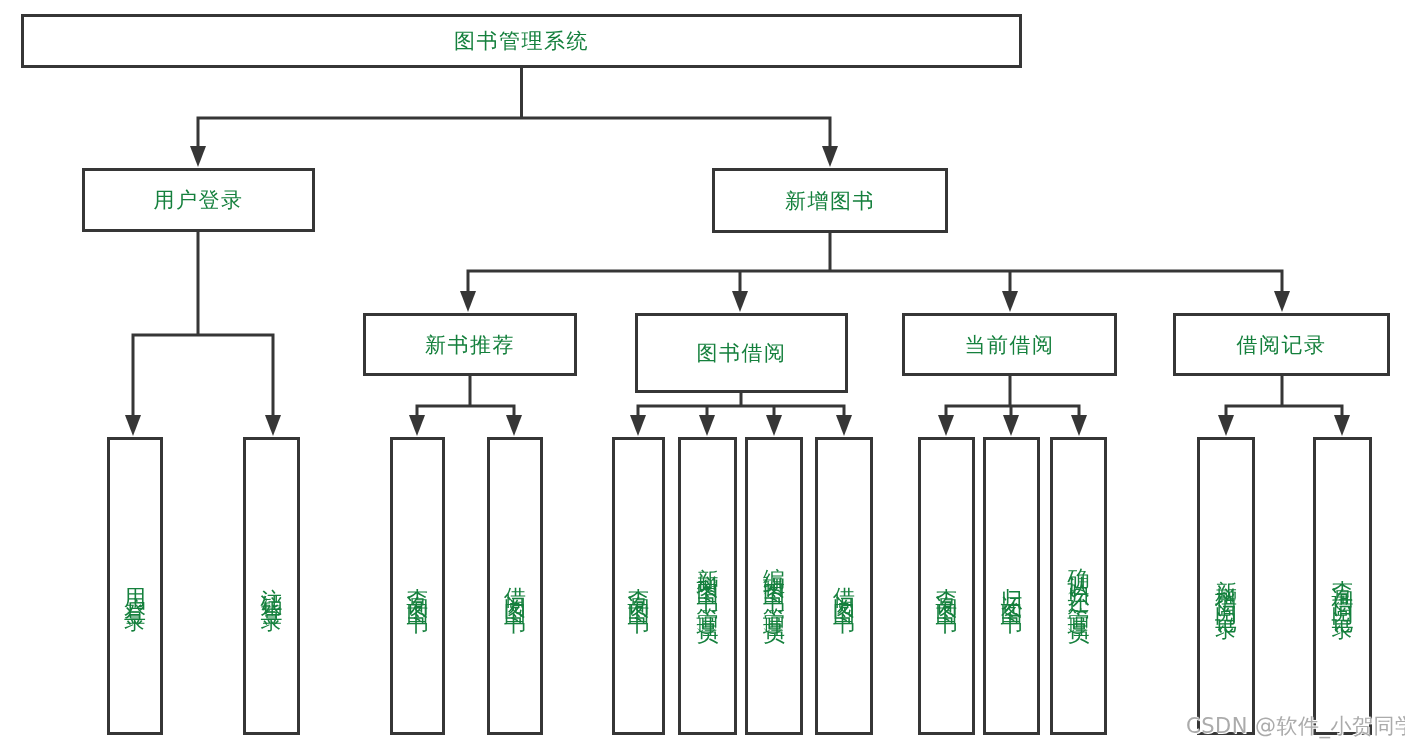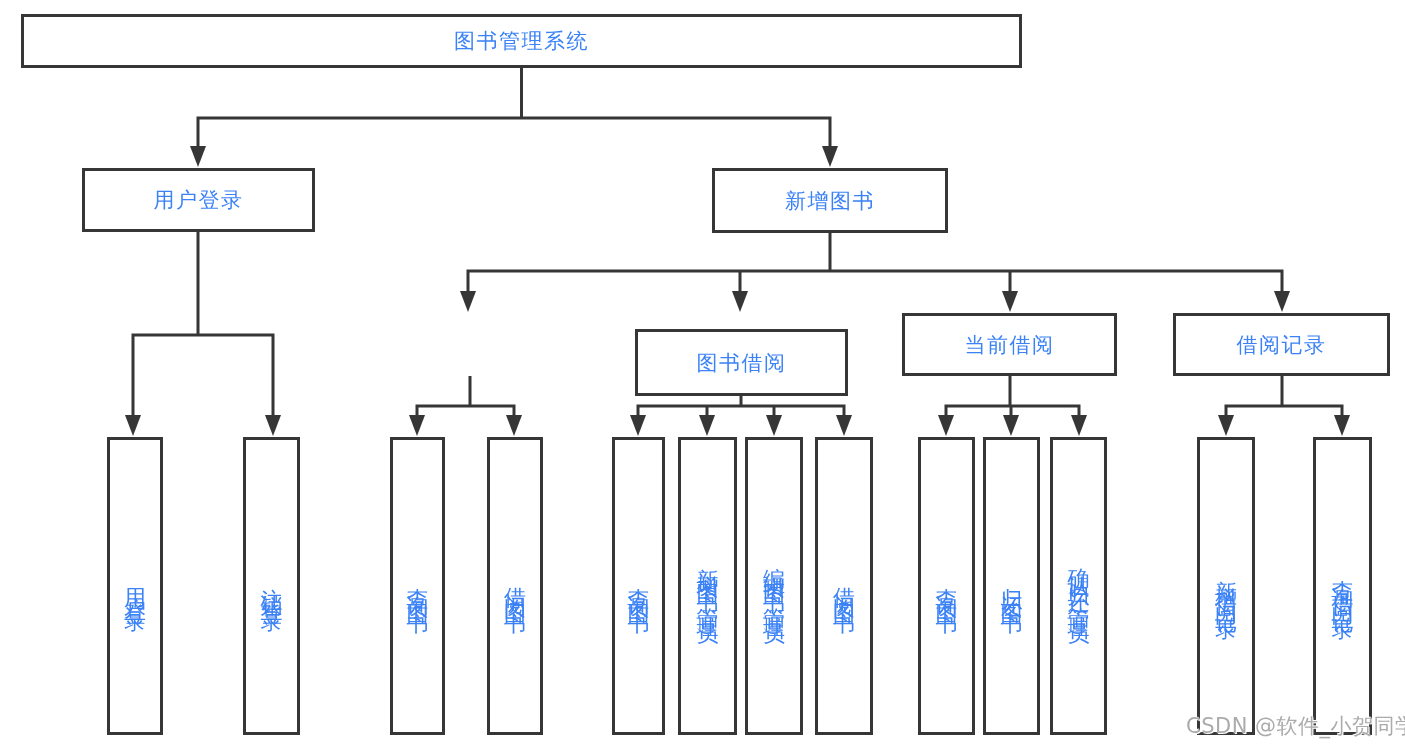--- a/index.html
+++ b/index.html
@@ -3,21 +3,21 @@
 <meta charset="utf-8">
 <style>
   html,body{margin:0;padding:0;background:#fff;}
   #stage{
     position:relative;width:1405px;height:747px;background:#fff;overflow:hidden;
     font-family:"DejaVu Sans","Liberation Sans",sans-serif;
   }
   #wires{position:absolute;left:0;top:0;z-index:1;}
   .box{
     position:absolute;box-sizing:border-box;border:3px solid #363636;background:#fff;
-    display:flex;align-items:center;justify-content:center;color:#3b82f6;z-index:2;
+    display:flex;align-items:center;justify-content:center;color:#15803d;z-index:2;
   }
   .h-label{font-size:21px;letter-spacing:1.5px;white-space:nowrap;}
   .v-label{
     writing-mode:vertical-rl;text-orientation:mixed;
     font-size:22px;letter-spacing:8px;line-height:1;white-space:nowrap;
   }
   .watermark{
     position:absolute;z-index:5;font-size:21px;color:#ababab;letter-spacing:0.5px;
     text-shadow:0 0 2px #ffffff,1px 1px 0 #ffffff,-1px -1px 0 #ffffff;white-space:nowrap;
   }
@@ -78,21 +78,24 @@
     <span class="h-label">图书管理系统</span>
   </div>
 
   <div class="box" style="left:82px;top:168px;width:233px;height:64px;">
     <span class="h-label">用户登录</span>
   </div>
   <div class="box" style="left:712px;top:168px;width:236px;height:65px;">
     <span class="h-label">新增图书</span>
   </div>
 
-  <div class="box" style="left:635px;top:313px;width:213px;height:67px;margin-top:16px;">
+  <div class="box" style="left:363px;top:313px;width:214px;height:63px;">
+    <span class="h-label">新书推荐</span>
+  </div>
+  <div class="box" style="left:635px;top:313px;width:213px;height:80px;">
     <span class="h-label">图书借阅</span>
   </div>
   <div class="box" style="left:902px;top:313px;width:215px;height:63px;">
     <span class="h-label">当前借阅</span>
   </div>
   <div class="box" style="left:1173px;top:313px;width:217px;height:63px;">
     <span class="h-label">借阅记录</span>
   </div>
 
   <div class="box" style="left:107px;top:437px;width:56px;height:298px;">

